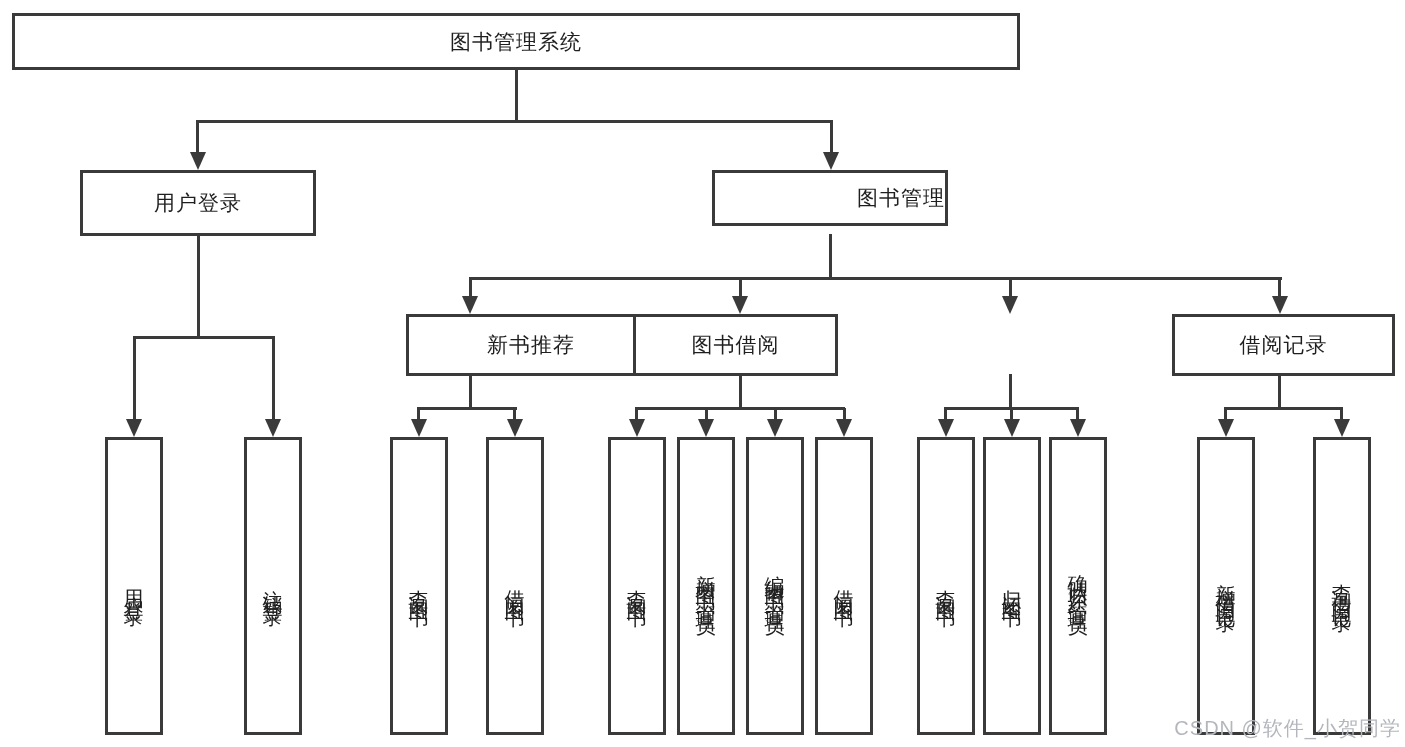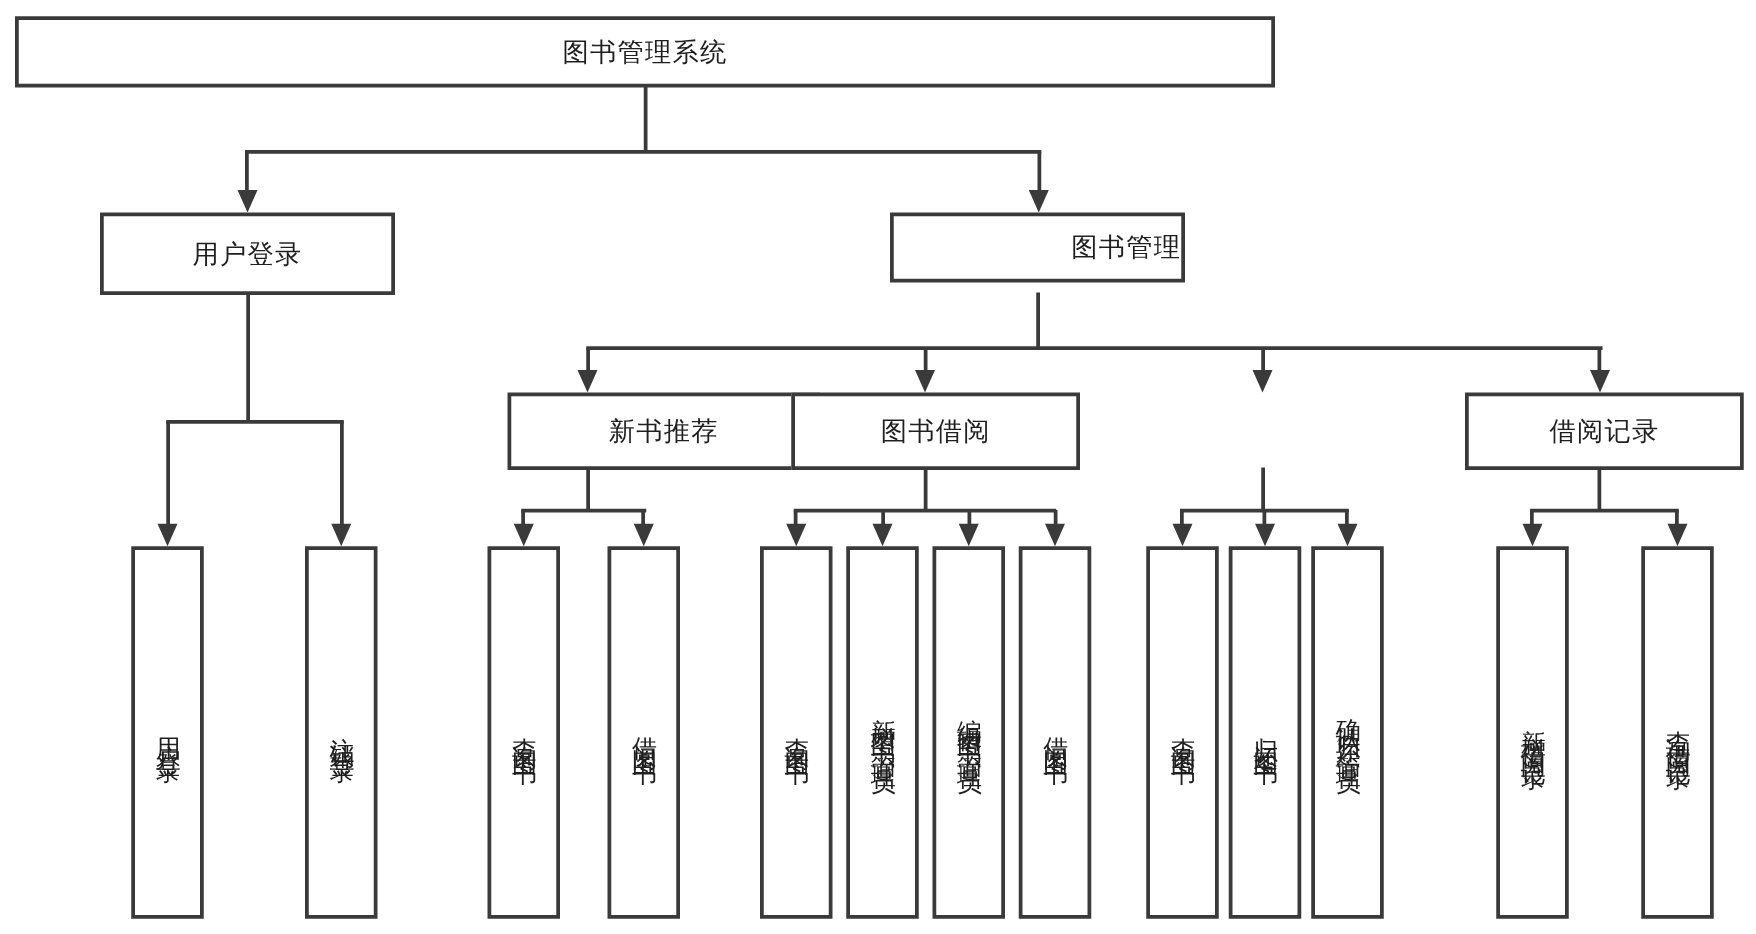--- a/index.html
+++ b/index.html
@@ -109,21 +109,21 @@
   <div class="vl" style="left:739px; top:278px; height:20px;"></div>
   <div class="ah" style="left:732px; top:296px;"></div>
   <div class="vl" style="left:1009px; top:278px; height:20px;"></div>
   <div class="ah" style="left:1002px; top:296px;"></div>
   <div class="vl" style="left:1278px; top:278px; height:20px;"></div>
   <div class="ah" style="left:1272px; top:296px;"></div>
 
   <div class="node" style="left:364px; top:314px; width:250px; height:62px;margin-left:42px;">
     <span>新书推荐</span>
   </div>
-  <div class="node" style="left:633px; top:314px; width:231px; height:62px;">
+  <div class="node" style="left:633px; top:314px; width:205px; height:62px;">
     <span>图书借阅</span>
   </div>
   <div class="node" style="left:1172px; top:314px; width:223px; height:62px;">
     <span>借阅记录</span>
   </div>
 
   <div class="vl" style="left:469px; top:374px; height:35px;"></div>
   <div class="hl" style="left:417px; top:407px; width:100px;"></div>
   <div class="vl" style="left:417px; top:408px; height:13px;"></div>
   <div class="ah" style="left:411px; top:419px;"></div>
@@ -194,14 +194,15 @@
     <span>确认归还（管理员）</span>
   </div>
 
   <div class="leaf" style="left:1197px;">
     <span>新增借阅记录</span>
   </div>
   <div class="leaf" style="left:1313px;">
     <span>查询借阅记录</span>
   </div>
 
+  <div class="watermark">CSDN @软件_小贺同学</div>
 
 </div>
 
 </body></html>

